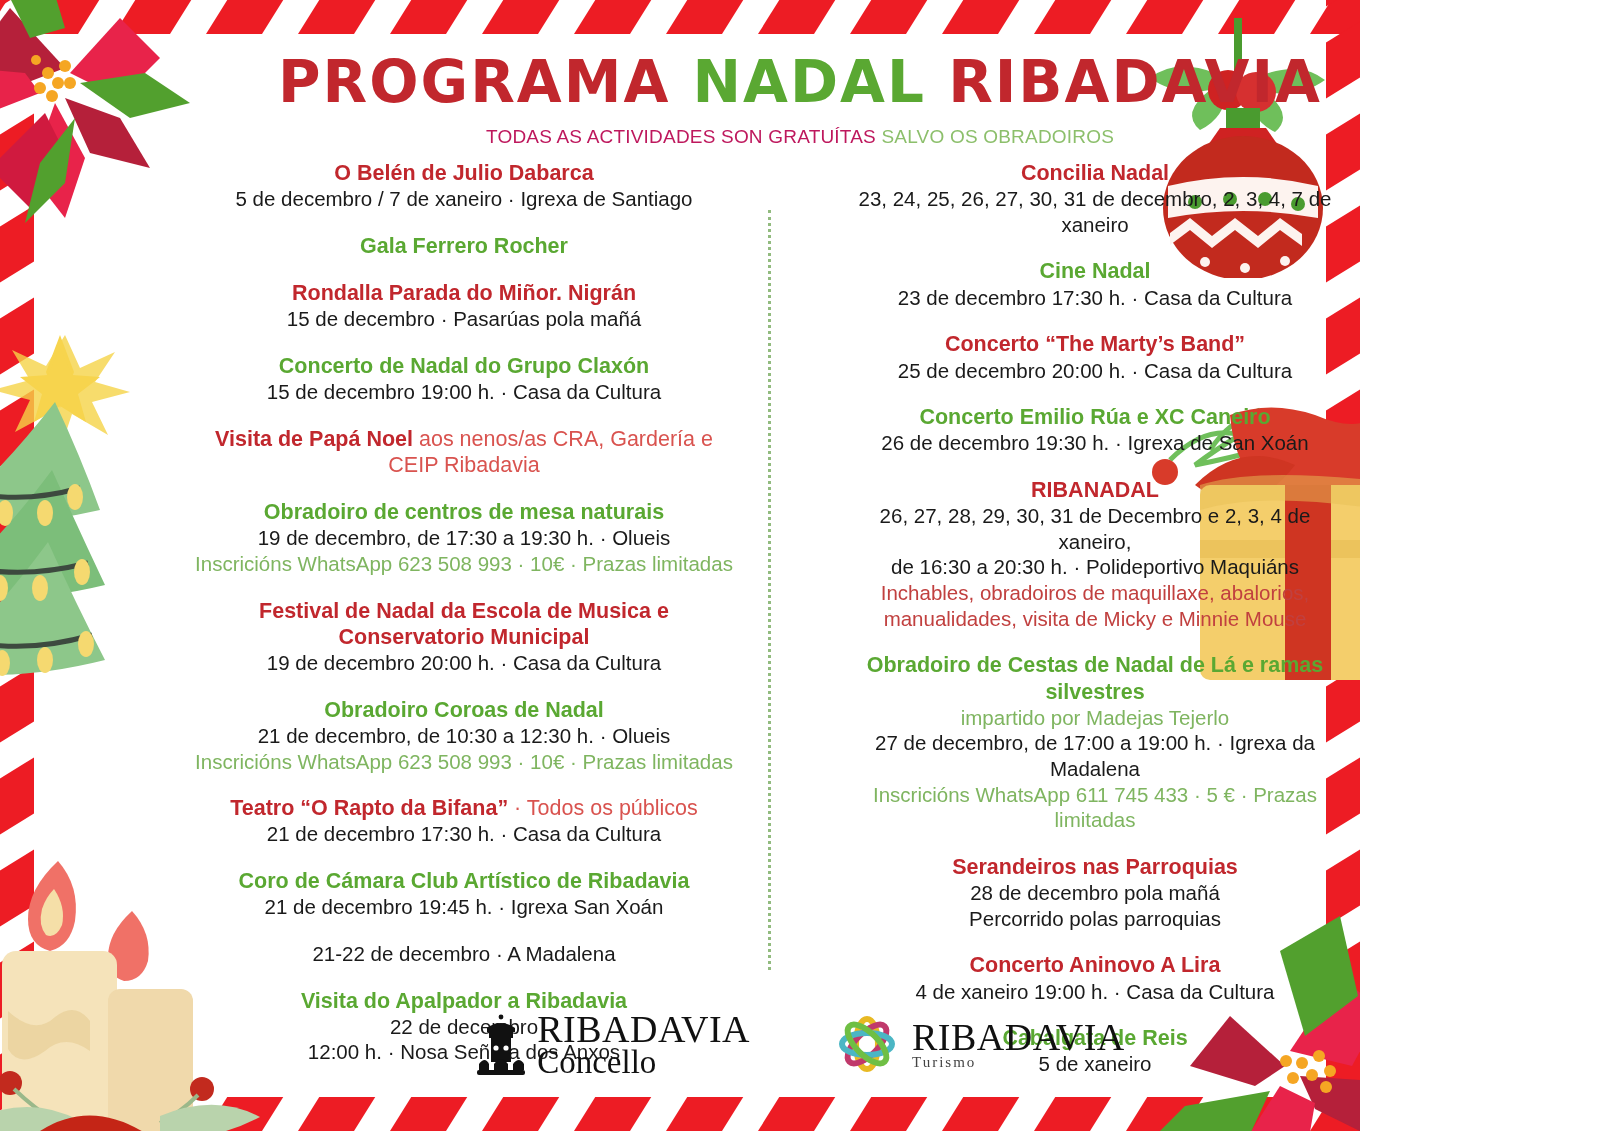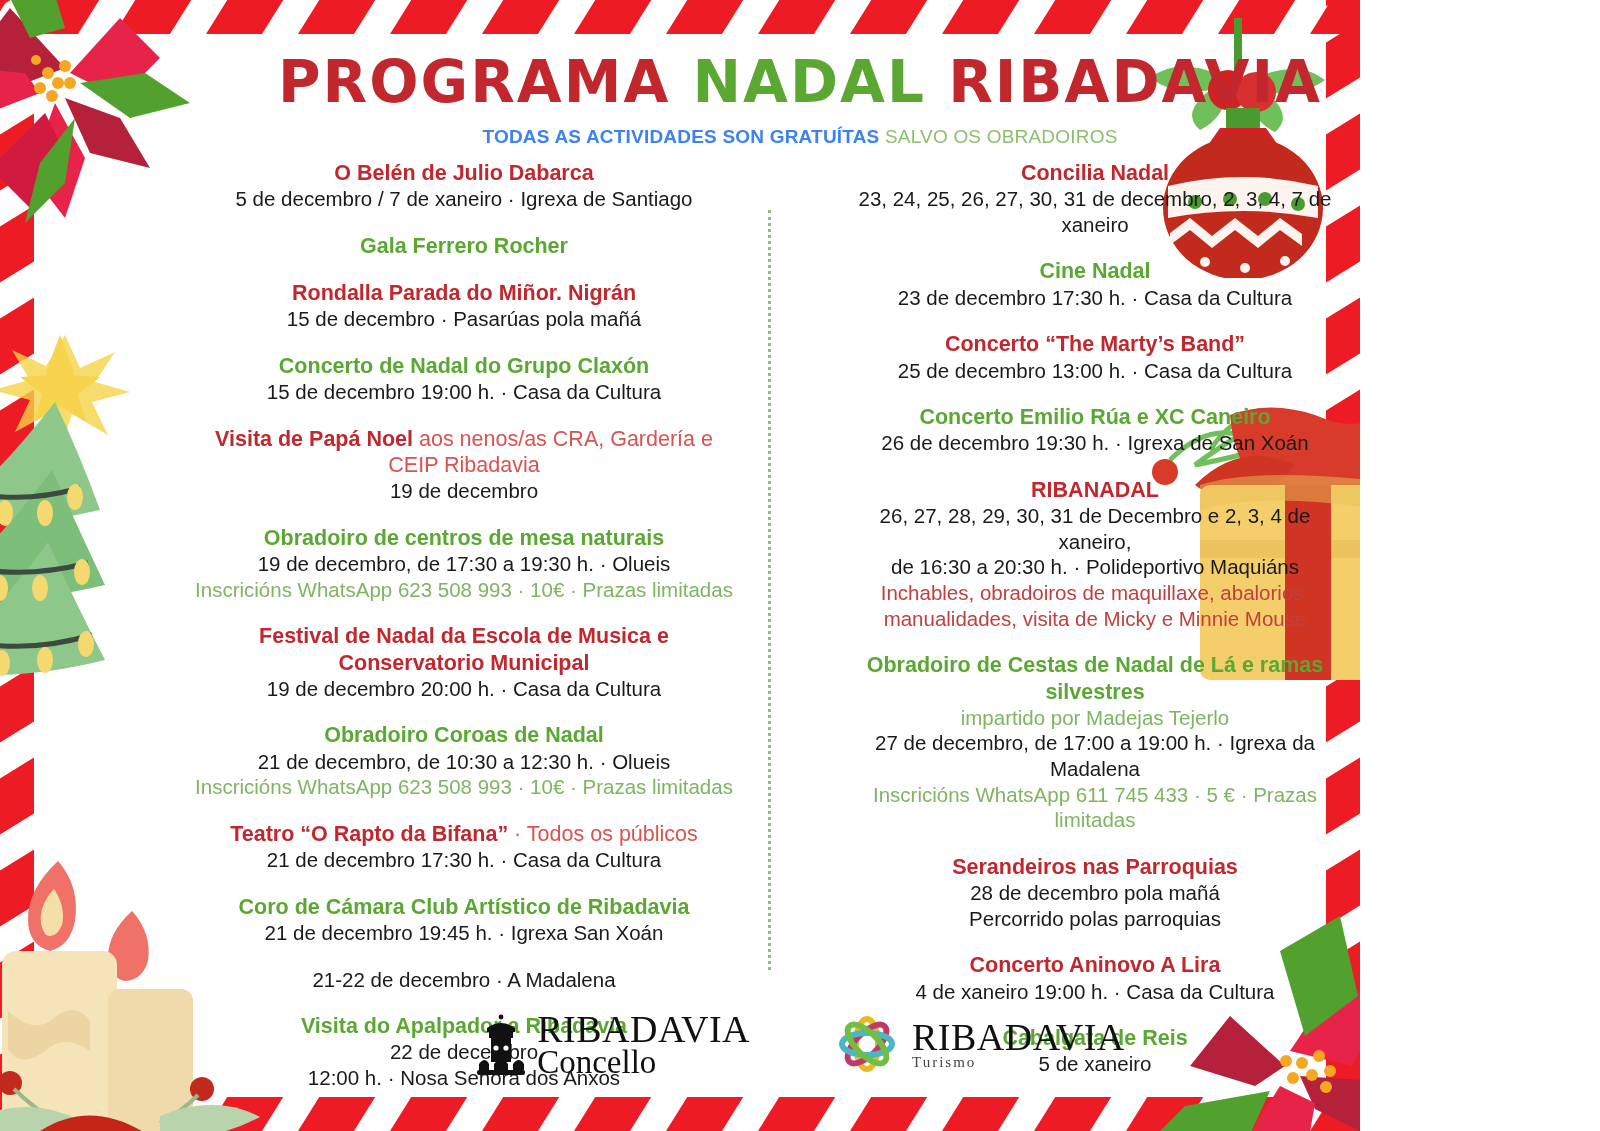--- a/index.html
+++ b/index.html
@@ -43,21 +43,21 @@
   
   .header { position: absolute; top: 52px; left: 0; width: 1600px; text-align: center; z-index: 5; }
   .title {
     font-size: 58px; font-weight: 700; letter-spacing: 2px;
     font-family: "DejaVu Sans", sans-serif;
     line-height: 1.05;
   }
   .title .red   { color: #c1272d; }
   .title .green { color: #5aa832; }
   .subtitle { margin-top: 13px; font-size: 19px; letter-spacing: .2px; }
-  .subtitle .s-bold { font-weight: 700; color: #3b82f6; }
+  .subtitle .s-bold { font-weight: 400; color: #be185d; }
   .subtitle .s-light { font-weight: 400; color: #8cbf6b; }
 
   
   .columns {
     position: absolute; top: 160px; left: 190px;
     width: 1220px; height: 820px;
     display: flex; z-index: 5;
   }
   .col { width: 570px; }
   .col-left { padding-right: 22px; }
@@ -305,21 +305,20 @@
         <div class="event">
           <div class="ev-title red"><span>Rondalla Parada do Miñor. Nigrán</span></div>
           <div class="ev-sub">15 de decembro · Pasarúas pola mañá</div>
         </div>
         <div class="event">
           <div class="ev-title green"><span>Concerto de Nadal do Grupo Claxón</span></div>
           <div class="ev-sub">15 de decembro 19:00 h. · Casa da Cultura</div>
         </div>
         <div class="event">
           <div class="ev-title red"><span>Visita de Papá Noel</span><span class="soft-red"> aos nenos/as CRA, Gardería e CEIP Ribadavia</span></div>
-          <div class="ev-sub">19 de decembro</div>
         </div>
         <div class="event">
           <div class="ev-title green"><span>Obradoiro de centros de mesa naturais</span></div>
           <div class="ev-sub">19 de decembro, de 17:30 a 19:30 h. · Olueis</div>
           <div class="ev-note-green">Inscricións WhatsApp 623 508 993 · 10€ · Prazas limitadas</div>
         </div>
         <div class="event">
           <div class="ev-title red"><span>Festival de Nadal da Escola de Musica e Conservatorio Municipal</span></div>
           <div class="ev-sub">19 de decembro 20:00 h. · Casa da Cultura</div>
         </div>
@@ -350,21 +349,21 @@
         <div class="event">
           <div class="ev-title red"><span>Concilia Nadal</span></div>
           <div class="ev-sub">23, 24, 25, 26, 27, 30, 31 de decembro, 2, 3, 4, 7 de xaneiro</div>
         </div>
         <div class="event">
           <div class="ev-title green"><span>Cine Nadal</span></div>
           <div class="ev-sub">23 de decembro 17:30 h. · Casa da Cultura</div>
         </div>
         <div class="event">
           <div class="ev-title red"><span>Concerto “The Marty’s Band”</span></div>
-          <div class="ev-sub">25 de decembro 13:00 h. · Casa da Cultura</div>
+          <div class="ev-sub">25 de decembro 20:00 h. · Casa da Cultura</div>
         </div>
         <div class="event">
           <div class="ev-title green"><span>Concerto Emilio Rúa e XC Caneiro</span></div>
           <div class="ev-sub">26 de decembro 19:30 h. · Igrexa de San Xoán</div>
         </div>
         <div class="event">
           <div class="ev-title red"><span>RIBANADAL</span></div>
           <div class="ev-sub">26, 27, 28, 29, 30, 31 de Decembro e 2, 3, 4 de xaneiro,</div>
           <div class="ev-sub">de 16:30 a 20:30 h. · Polideportivo Maquiáns</div>
           <div class="ev-note-red">Inchables, obradoiros de maquillaxe, abalorios, manualidades, visita de Micky e Minnie Mouse</div>

